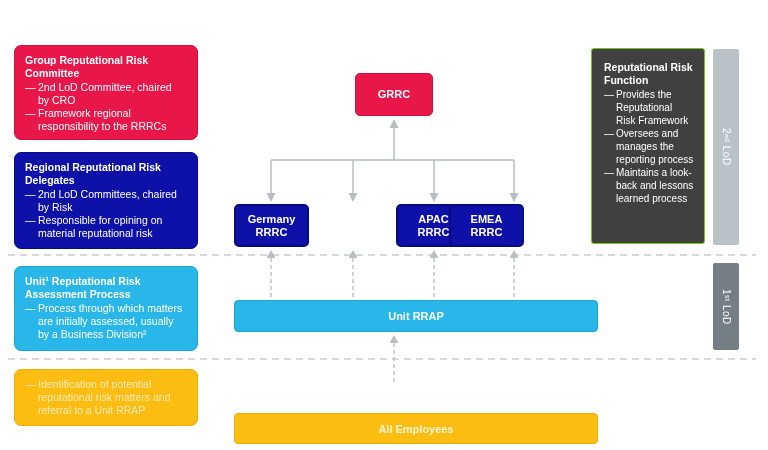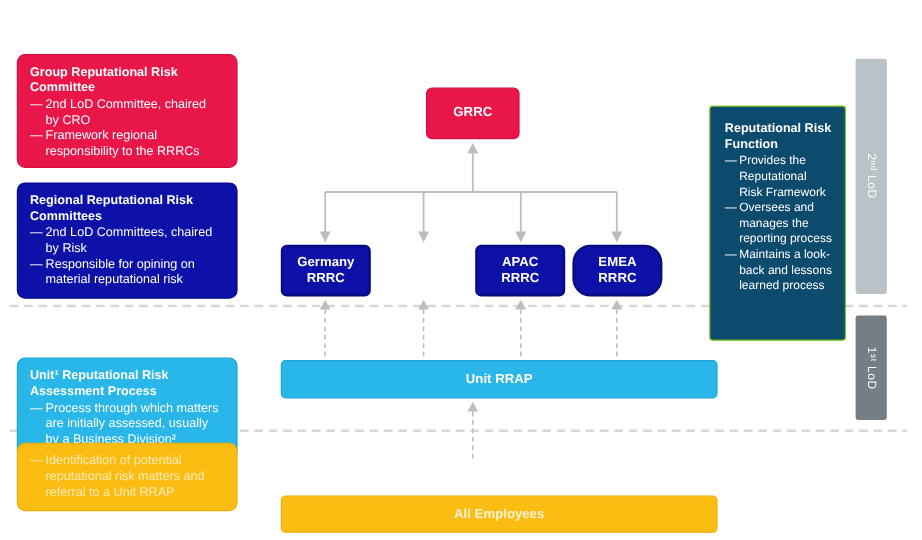--- a/index.html
+++ b/index.html
@@ -14,21 +14,21 @@
     position:absolute; left:14px; width:184px; border-radius:7px;
     box-sizing:border-box; padding:8px 14px 6px 10px; color:#ffffff; z-index:2;
   }
   .p-title { font-weight:bold; font-size:10.5px; line-height:13px; margin-bottom:1px; }
   .bullet  { display:flex; font-size:10.5px; line-height:13px; }
   .bullet .dash { width:13px; flex-shrink:0; }
   .bullet .btxt { flex:1; }
 
   .panel.red    { top:45px;  height:95px; border:1px solid #d60f40; }
   .panel.blue   { top:152px; height:97px; border:1px solid #090c85; }
-  .panel.cyan   { top:266px; height:85px; border:1px solid #1ba5d8;margin-top:32px; }
+  .panel.cyan   { top:266px; height:85px; border:1px solid #1ba5d8; }
   .panel.gold   { top:369px; height:57px; border:1px solid #efae06; }
   .panel.gold .bullet { color:rgba(255,255,255,0.68); }
 
   
   .panel.green {
     left:591px; top:48px; width:114px; height:196px; border-radius:3px;
     padding:12px 10px 8px 12px; border:1px solid #79c316;
   }
   .panel.green .p-title { font-size:10.5px; }
   .panel.green .bullet  { font-size:10px; line-height:13px; }
@@ -110,21 +110,21 @@
       <span class="dash">—</span>
       <span class="btxt">2nd LoD Committee, chaired by CRO</span>
     </div>
     <div class="bullet">
       <span class="dash">—</span>
       <span class="btxt">Framework regional responsibility to the RRRCs</span>
     </div>
   </div>
 
   <div class="panel blue" style="background: rgb(13, 17, 168);">
-    <div class="p-title">Regional Reputational Risk Committees</div>
+    <div class="p-title">Regional Reputational Risk Delegates</div>
     <div class="bullet">
       <span class="dash">—</span>
       <span class="btxt">2nd LoD Committees, chaired by Risk</span>
     </div>
     <div class="bullet">
       <span class="dash">—</span>
       <span class="btxt">Responsible for opining on material reputational risk</span>
     </div>
   </div>
 
@@ -140,26 +140,26 @@
     <div class="bullet">
       <span class="dash">—</span>
       <span class="btxt">Identification of potential reputational risk matters and referral to a Unit RRAP</span>
     </div>
   </div>
 
   <div class="node rrrc" style="left: 234px; background: rgb(13, 17, 168);">Germany RRRC</div>
 
   <div class="node grrc" style="background: rgb(232, 22, 73);">GRRC</div>
   <div class="node rrrc" style="left: 396px; background: rgb(13, 17, 168);">APAC RRRC</div>
-  <div class="node rrrc" style="left: 477px; background: rgb(13, 17, 168); border-radius: 15px;">EMEA RRRC</div>
+  <div class="node rrrc" style="left: 449px; background: rgb(13, 17, 168);">EMEA RRRC</div>
 
   <div class="bar unit" style="background: rgb(41, 182, 232);">Unit RRAP</div>
   <div class="bar emp" style="background: rgb(252, 189, 19);">All Employees</div>
 
-  <div class="panel green" style="background: #0c4a6e; margin-top: 40px;">
+  <div class="panel green" style="background: #404040;">
     <div class="p-title">Reputational Risk Function</div>
     <div class="bullet">
       <span class="dash">—</span>
       <span class="btxt">Provides the Reputational Risk Framework</span>
     </div>
     <div class="bullet">
       <span class="dash">—</span>
       <span class="btxt">Oversees and manages the reporting process</span>
     </div>
     <div class="bullet">

